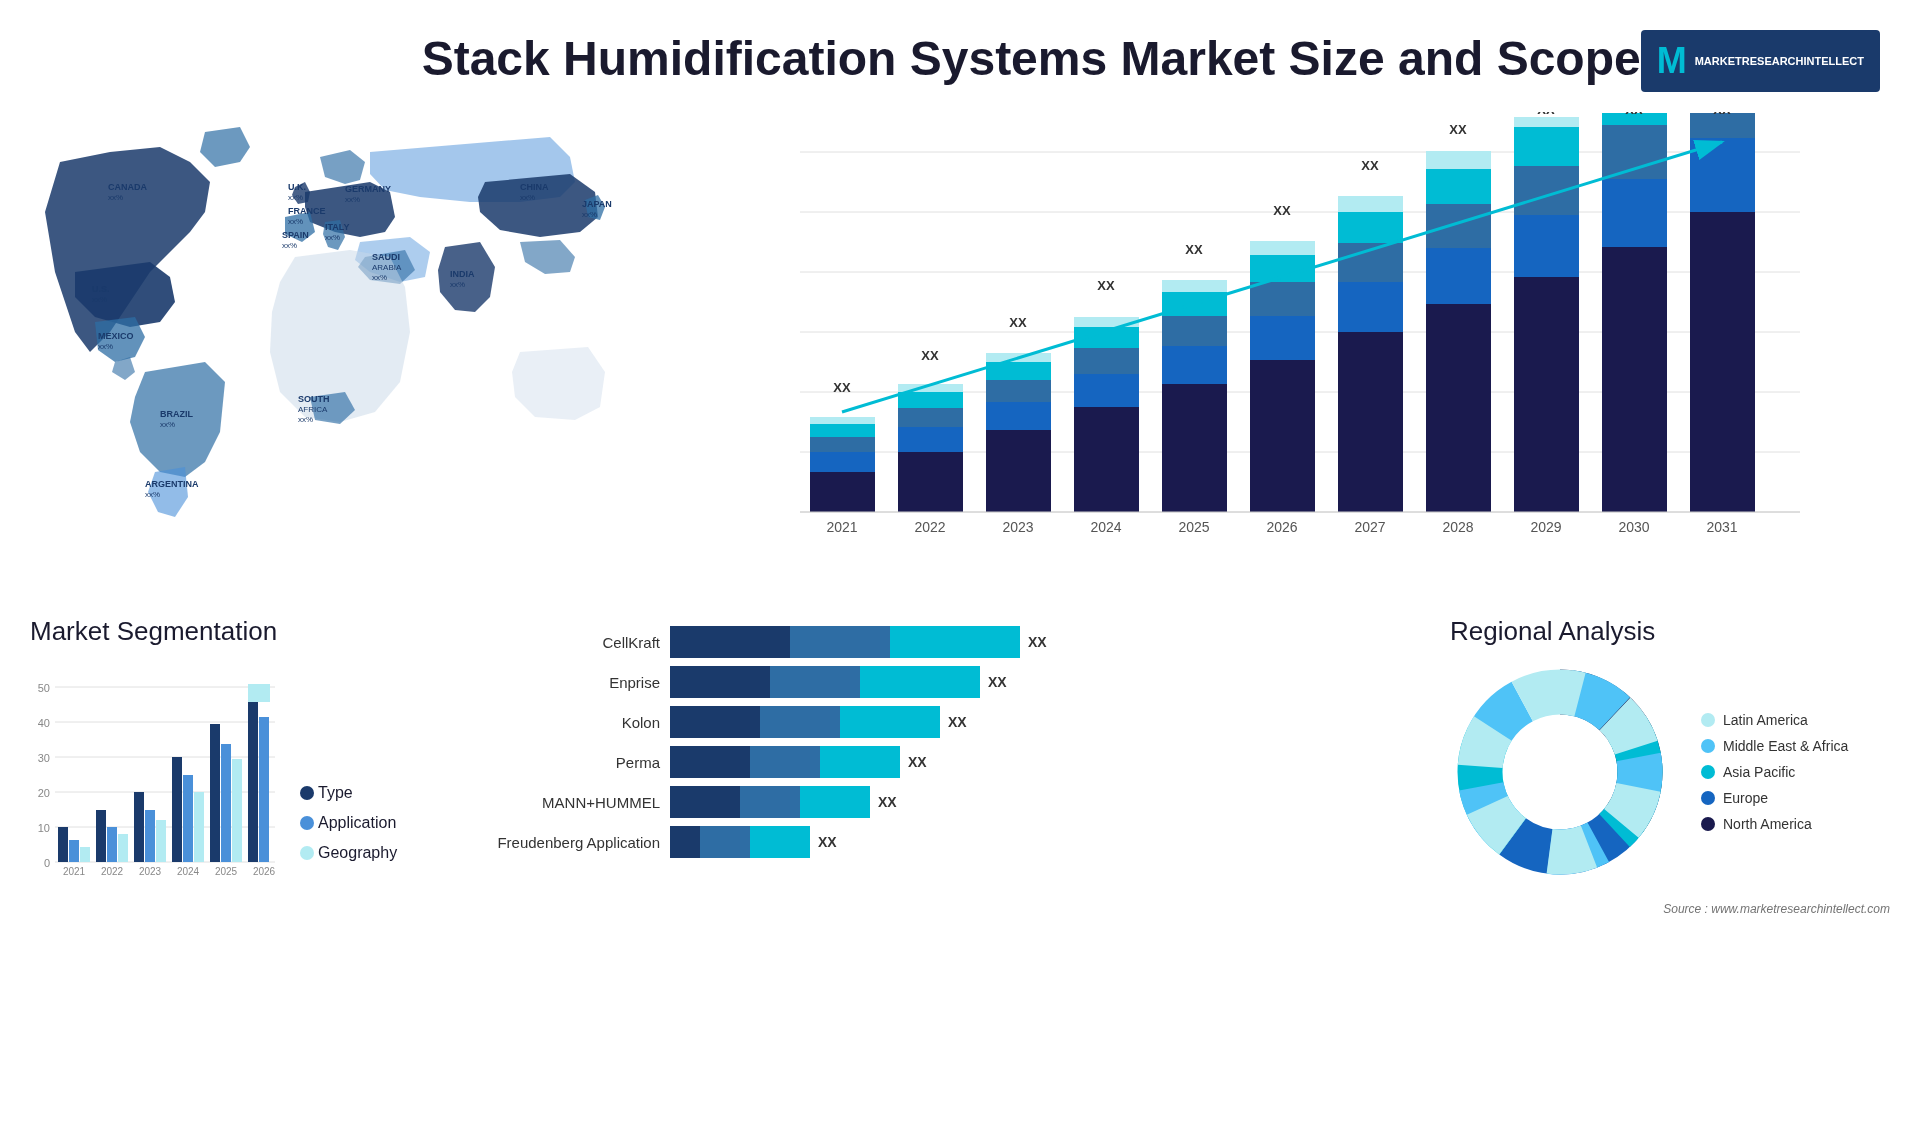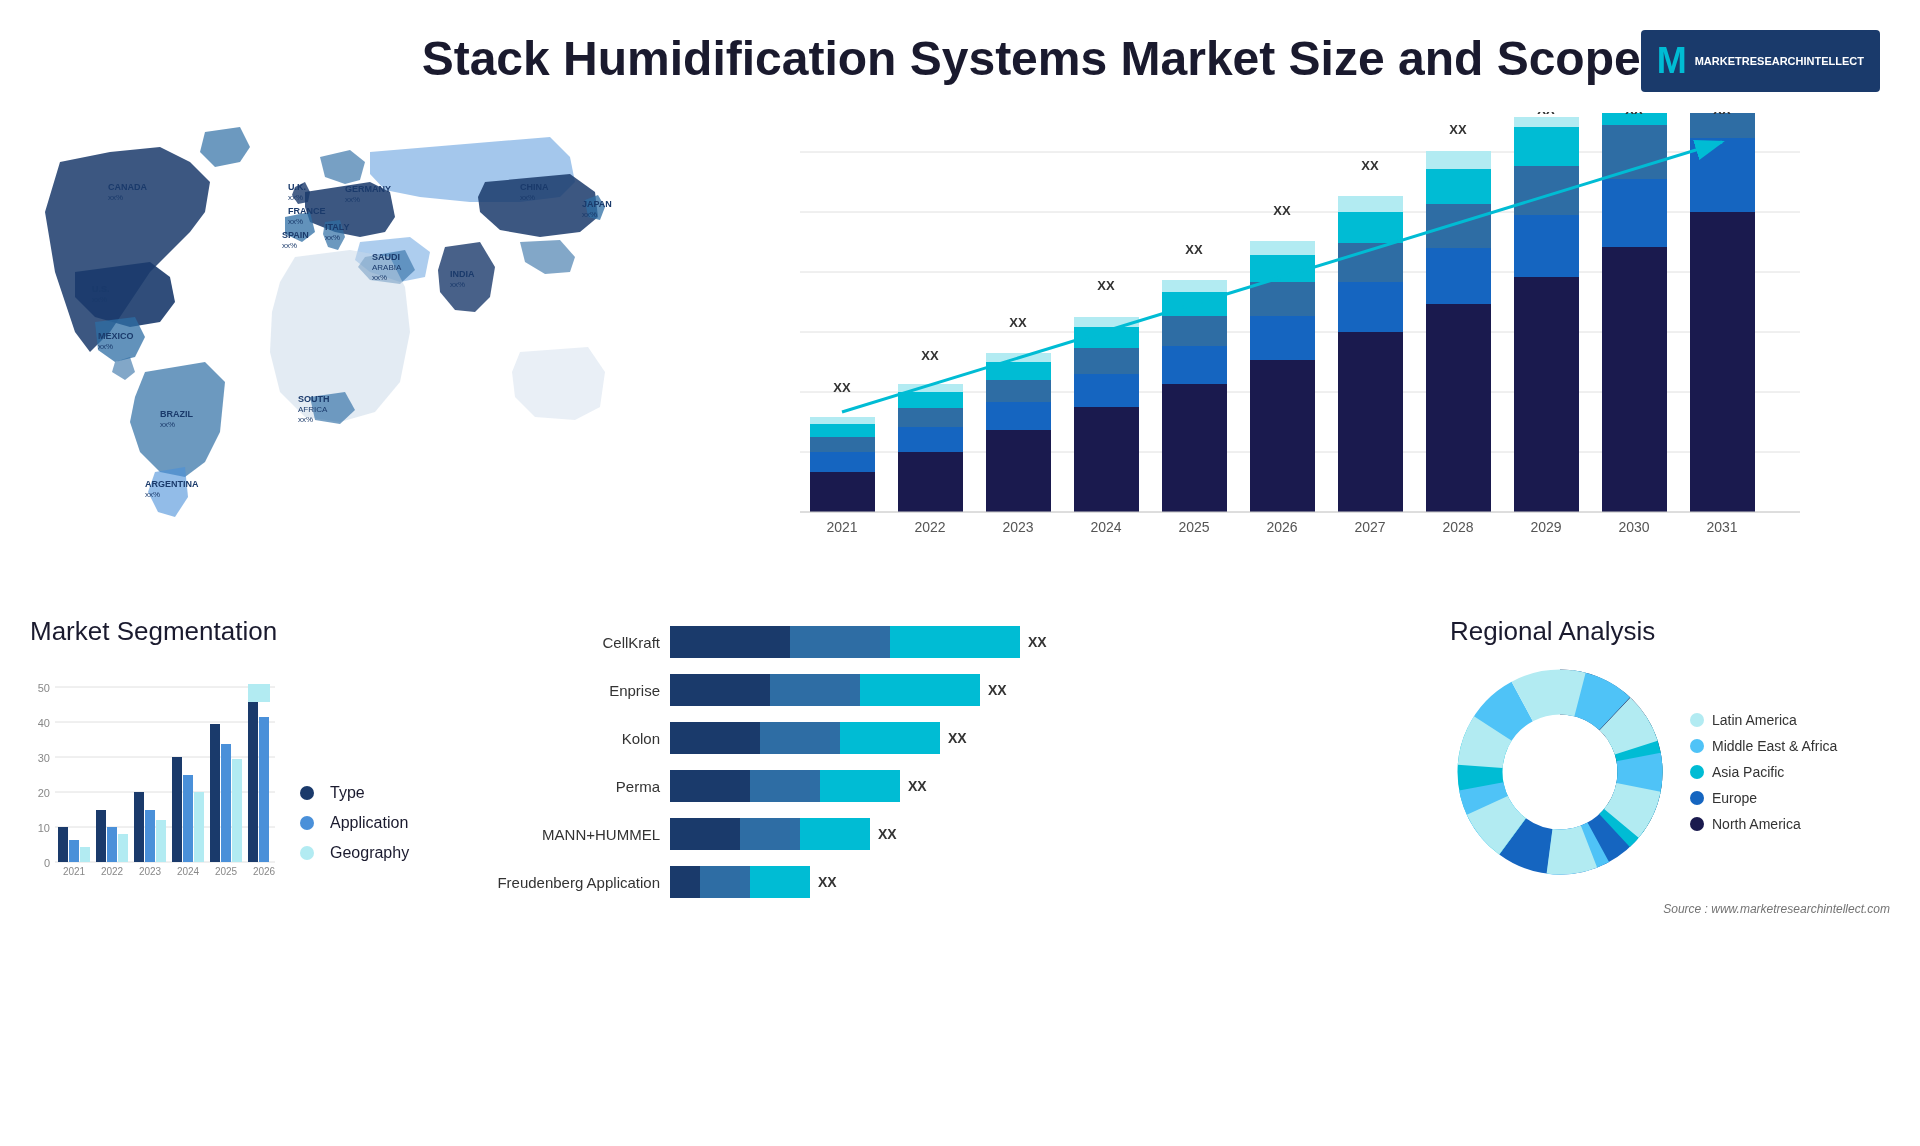--- a/index.html
+++ b/index.html
@@ -79,33 +79,33 @@
     }
     .seg-legend {
       display: flex;
       flex-direction: column;
       gap: 12px;
       padding-bottom: 30px;
     }
     .legend-item {
       display: flex;
       align-items: center;
-      gap: 16px;
+      gap: 4px;
       font-size: 16px;
       color: #1a1a2e;
     }
     .legend-dot {
       width: 14px;
       height: 14px;
       border-radius: 50%;
     }
     .players-bars {
       display: flex;
       flex-direction: column;
-      gap: 16px;
+      gap: 8px;
       margin-top: 10px;
     }
     .player-row {
       display: flex;
       align-items: center;
       gap: 10px;
     }
     .player-name {
       width: 180px;
       font-size: 15px;
@@ -132,21 +132,21 @@
     .player-bar-seg3 {
       background: #00bcd4;
     }
     .player-val {
       font-size: 14px;
       font-weight: 600;
       color: #333;
     }
     .donut-area {
       display: flex;
-      gap: 20px;
+      gap: 31px;
       align-items: center;
       margin-top: 10px;
       text-align: right;
     }
     .donut-svg {
       width: 220px;
       height: 220px;
       flex-shrink: 0;
     }
     .regional-legend {

